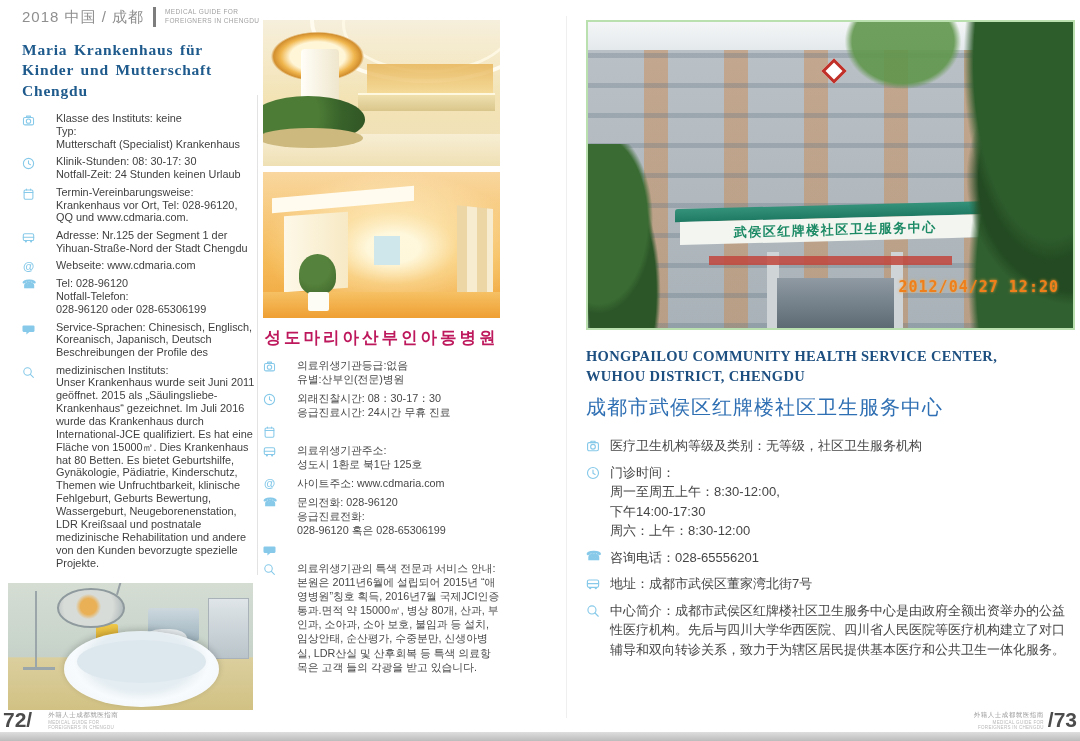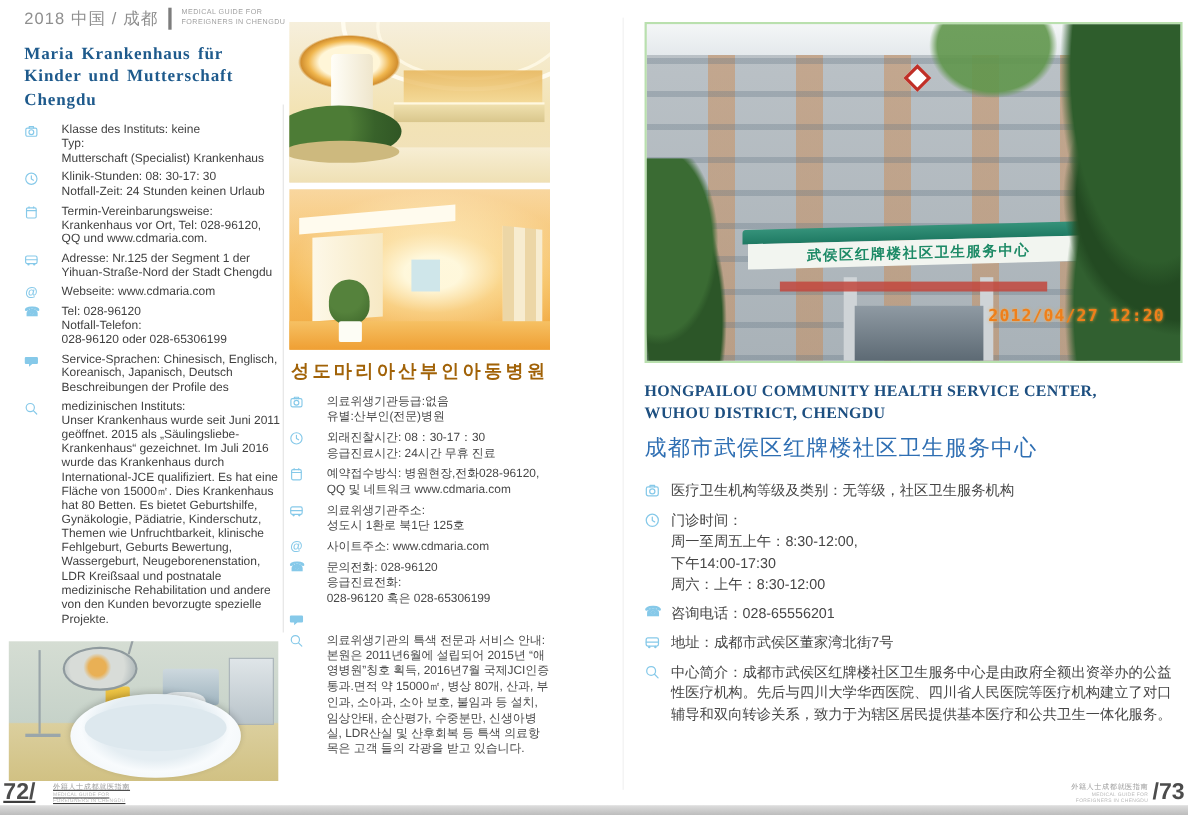--- a/index.html
+++ b/index.html
@@ -26,21 +26,21 @@
   .de-title{margin:0 0 11px;font-family:"Liberation Serif",serif;font-weight:bold;
             font-size:15.5px;line-height:1.32;color:#1e5a8c;letter-spacing:.8px;word-spacing:2px;}
 
   
   .div-l{position:absolute;left:257px;top:95px;width:1px;height:480px;background:#e3e3e3;}
   .div-g{position:absolute;left:566px;top:16px;width:1px;height:702px;background:#efefef;}
 
   
   .col-kr{position:absolute;left:263px;top:20px;width:237px;}
   .kr-title{margin:9px 0 9px;font-family:"Liberation Serif",serif;font-weight:bold;text-align:center;
-            font-size:16.5px;color:#a16207;letter-spacing:3px;}
+            font-size:16.5px;color:#be185d;letter-spacing:3px;}
   .col-kr .itext{font-size:10.8px;line-height:1.3;color:#474747;}
   .col-kr .item{margin-bottom:5px;}
 
   
   .photo{position:relative;overflow:hidden;}
   .kphoto{width:237px;height:146px;margin-bottom:6px;background:linear-gradient(180deg,#f6efdc 0%,#f3e3b4 55%,#efe0bc 100%);}
   .l-ring{position:absolute;left:-6%;top:0;width:58%;height:50%;border-radius:50%;
           background:radial-gradient(closest-side,#fff6d8 0 40%,#f0b64e 54%,#d28f2f 64%,rgba(210,150,60,0) 68%);}
   .l-arc{position:absolute;right:-18%;top:-42%;width:95%;height:80%;border-radius:50%;
          border:4px solid rgba(255,252,240,.95);}
@@ -123,21 +123,21 @@
 
   .en-title{margin:0 0 8px;font-family:"Liberation Serif",serif;font-weight:bold;
             font-size:14.5px;line-height:1.35;color:#1d4f80;letter-spacing:.3px;}
   .cn-title{margin:0 0 15px;font-size:20px;font-weight:normal;color:#2f6fb3;letter-spacing:1px;}
   .col-cn .item{margin-bottom:7px;gap:10px;}
   .col-cn .itext{font-size:13px;line-height:1.5;color:#454545;}
   .col-cn .ic{width:14px;height:14px;margin-top:3px;}
   .col-cn .ic-txt{width:14px;font-size:12.5px;line-height:17px;}
 
   
-  .f-left{position:absolute;left:3px;top:709px;display:flex;gap:16px;align-items:flex-start;text-decoration:underline;}
+  .f-left{position:absolute;left:3px;top:709px;display:flex;gap:16px;align-items:flex-start;}
   .f-right{position:absolute;right:3px;top:709px;display:flex;gap:4px;align-items:flex-start;}
   .f-num{font-size:21px;font-weight:bold;color:#4c4c4c;line-height:1;}
   .f-txt{margin-top:2px;}
   .f-txt span{display:block;}
   .f-cn{font-size:6.5px;color:#9b9b9b;letter-spacing:.5px;}
   .f-en{font-size:4.5px;color:#b8b8b8;letter-spacing:.3px;}
   .f-right .f-txt{text-align:right;}
   .band{position:absolute;left:0;right:0;bottom:0;height:9px;background:linear-gradient(180deg,#dedede,#bcbcbc);}
 </style>
 </head>
@@ -280,22 +280,20 @@
             <path d="M8 4.6v3.6l2.4 1.4"></path>
           </svg></span>
       <span class="itext pre">외래진찰시간: 08：30-17：30
 응급진료시간: 24시간 무휴 진료</span>
     </div>
     <div class="item">
       <span class="ic"><svg viewBox="0 0 16 16">
             <rect x="2.6" y="2.4" width="10.8" height="11.4" rx="1.4"></rect>
             <path d="M2.6 5.6h10.8M5.4 2.4V1.2M10.6 2.4V1.2"></path>
           </svg></span>
-      <span class="itext pre">예약접수방식: 병원현장,전화028-96120,
-QQ 및 네트워크 www.cdmaria.com</span>
     </div>
     <div class="item">
       <span class="ic"><svg viewBox="0 0 16 16">
             <rect x="1.6" y="3.4" width="12.8" height="8.4" rx="1.8"></rect>
             <path d="M1.6 7.6h12.8"></path>
             <circle class="f" cx="4.8" cy="12.8" r="1.3"></circle>
             <circle class="f" cx="11.2" cy="12.8" r="1.3"></circle>
           </svg></span>
       <span class="itext pre">의료위생기관주소:
 성도시 1환로 북1단 125호</span>

